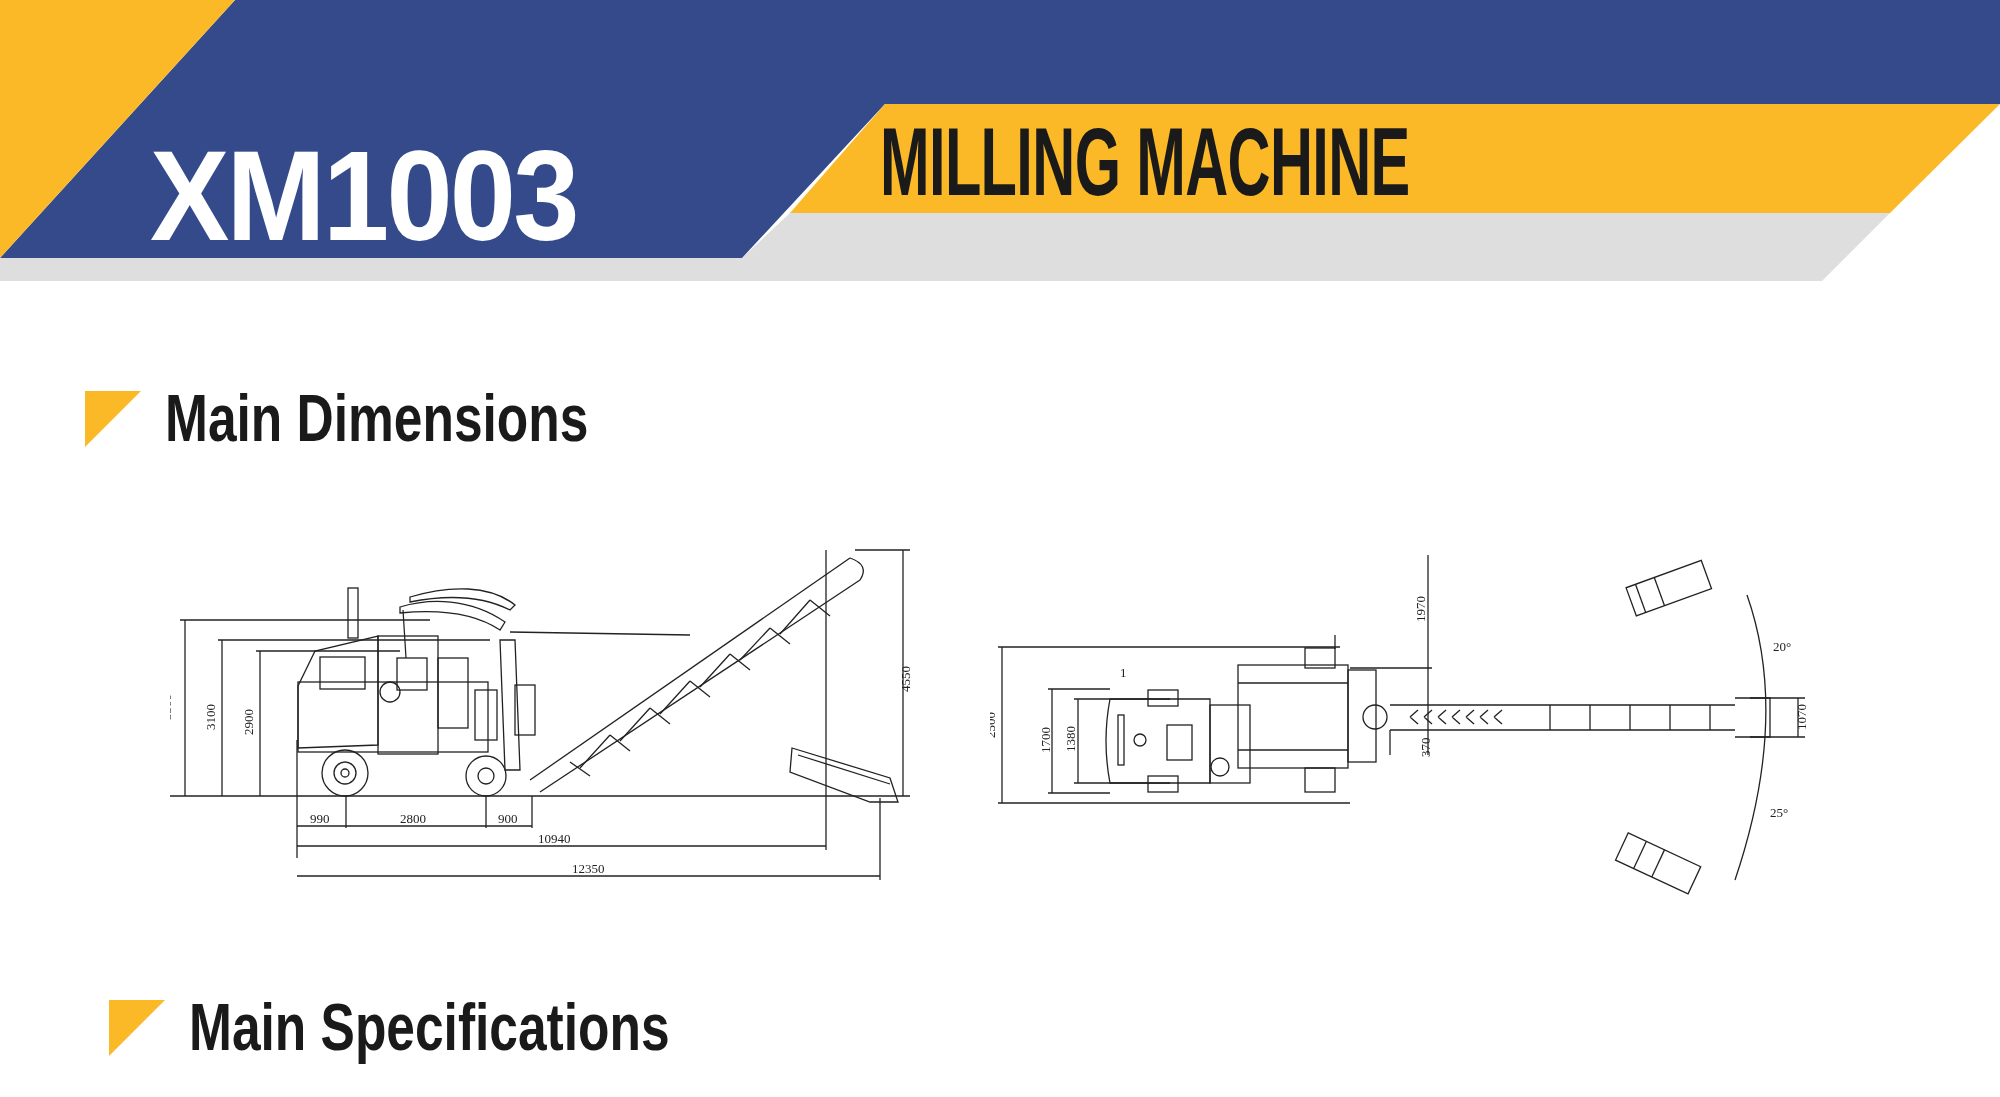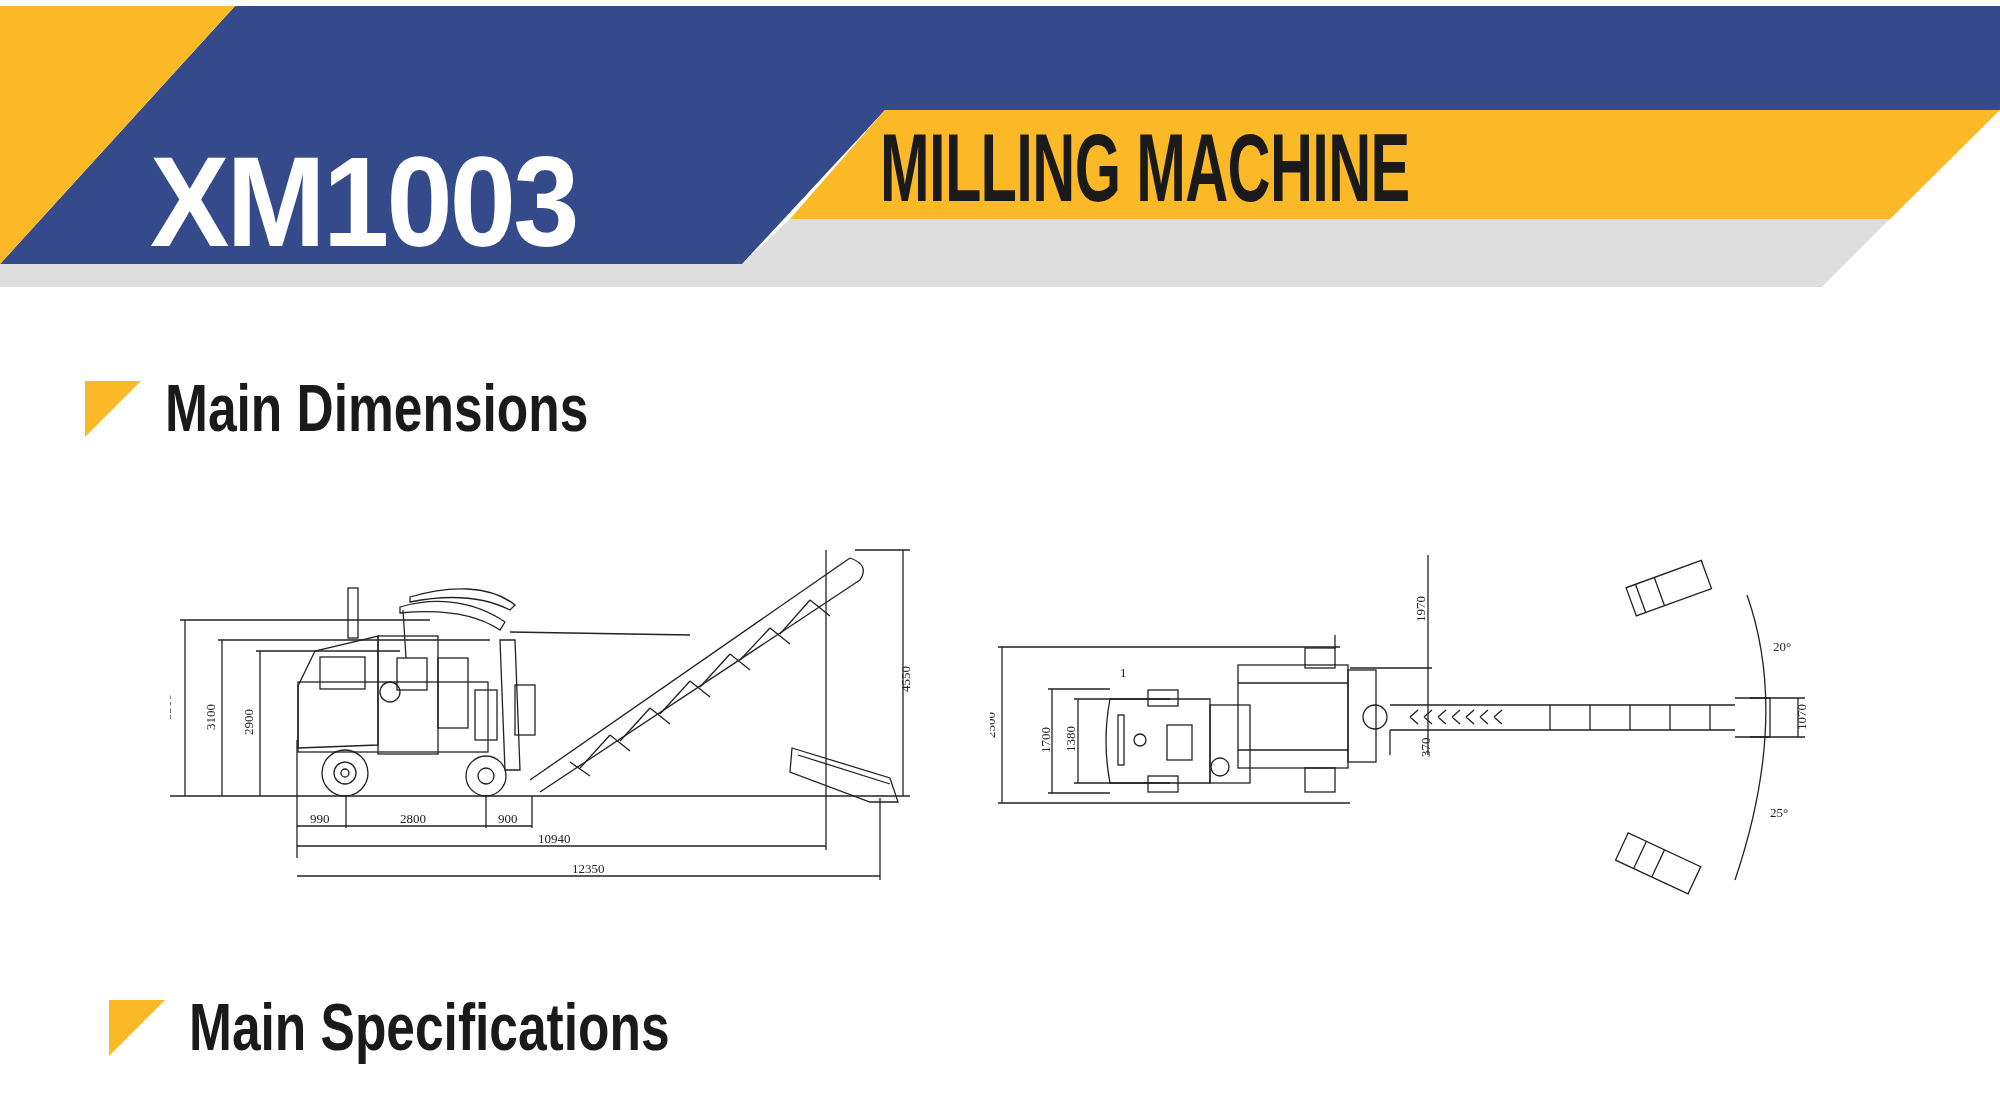--- a/index.html
+++ b/index.html
@@ -1,17 +1,17 @@
 <!DOCTYPE html>
 <html><head>
 <meta charset="utf-8">
 <style>
   html, body { margin:0; padding:0; background:#ffffff; }
   body { width:2000px; height:1097px; position:relative; overflow:hidden; font-family:"Liberation Sans", sans-serif; }
-  .header { position:absolute; left:0; top:6px; width:2000px; height:290px; }
+  .header { position:absolute; left:0; top:0; width:2000px; height:290px; }
   .header svg { position:absolute; left:0; top:0; }
   .model-title { position:absolute; left:150px; top:132px; font-family:"Liberation Sans", sans-serif; font-weight:bold; font-size:128px; line-height:128px; color:#ffffff; letter-spacing:-3px; transform:scaleX(0.93); transform-origin:left top; white-space:nowrap; }
   .product-title { position:absolute; left:880px; top:114px; font-family:"Liberation Sans Narrow", "Liberation Sans", sans-serif; font-weight:bold; font-size:96px; line-height:96px; color:#1a1a1a; transform:scaleX(0.62); transform-origin:left top; white-space:nowrap; letter-spacing:-1px; }
   .section { position:absolute; left:0; width:900px; height:70px; }
   .section .tri { position:absolute; left:85px; top:0; width:56px; height:56px; }
   .section .label { position:absolute; left:165px; top:-6px; font-family:"Liberation Sans", sans-serif; font-weight:bold; font-size:66px; line-height:66px; color:#1a1a1a; transform:scaleX(0.78); transform-origin:left top; white-space:nowrap; }
   .drawing { position:absolute; }
   .drawing text { font-family:"Liberation Serif", serif; font-size:13px; fill:#222; }
 </style>
 </head>
@@ -25,21 +25,21 @@
     <polygon points="235,0 2000,0 2000,104 885,104 742,258 0,258" fill="#344A8A"></polygon>
 
     <polygon points="885,104 2000,104 1890,213 790,213" fill="#FBB927"></polygon>
 
     <polygon points="0,0 235,0 0,258" fill="#FBB927"></polygon>
   </svg>
   <div class="model-title">XM1003</div>
   <div class="product-title">MILLING MACHINE</div>
 </div>
 
-<div class="section" style="top:381px;">
+<div class="section" style="top:391px;">
   <svg class="tri" viewBox="0 0 56 56">
     <polygon points="0,0 56,0 0,56" fill="#FBB927"></polygon>
   </svg>
   <div class="label">Main Dimensions</div>
 </div>
 
 <svg class="drawing" style="left:170px; top:540px;" width="780" height="350" viewBox="0 0 780 350">
   <g stroke="#222" stroke-width="1.3" fill="none">
 
     <line x1="0" y1="256" x2="590" y2="256"></line>

